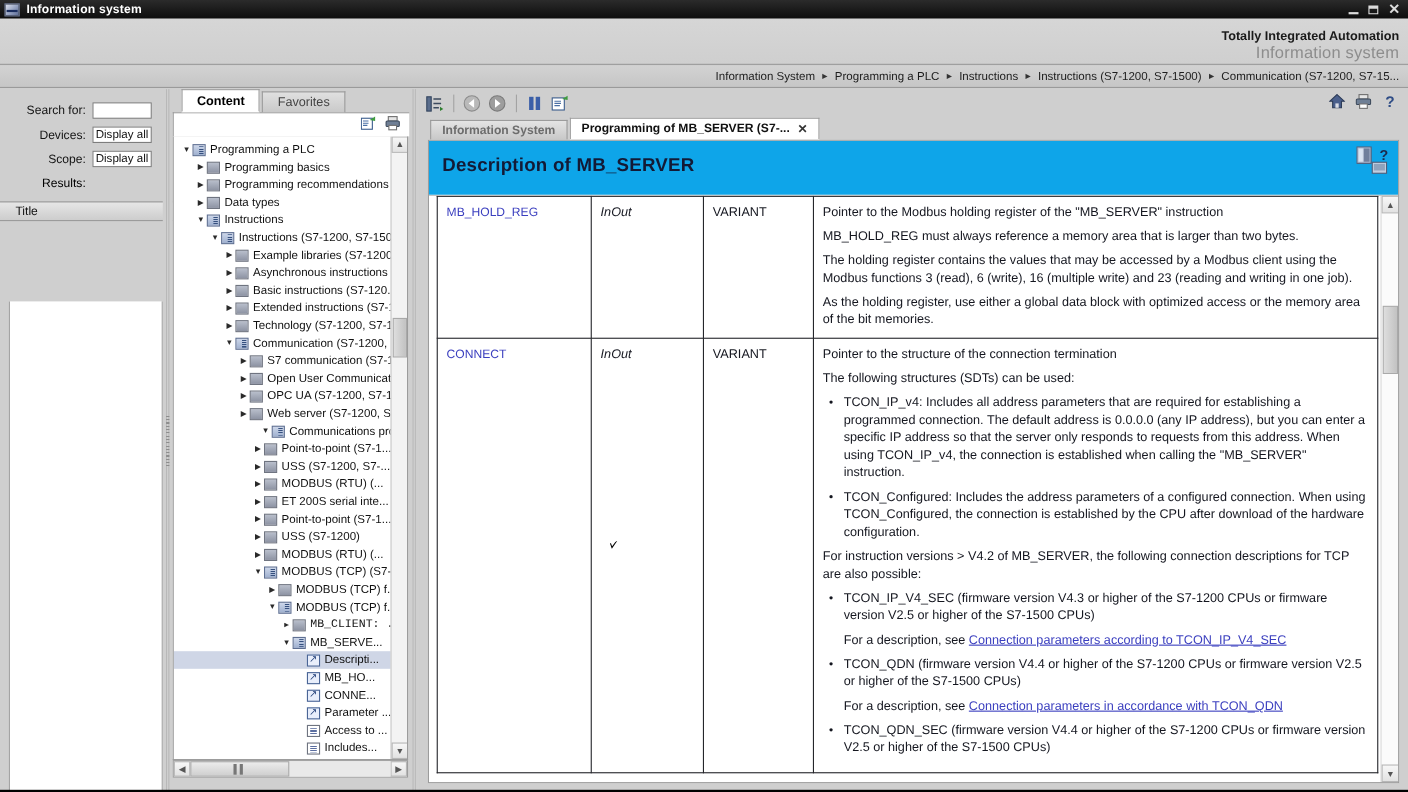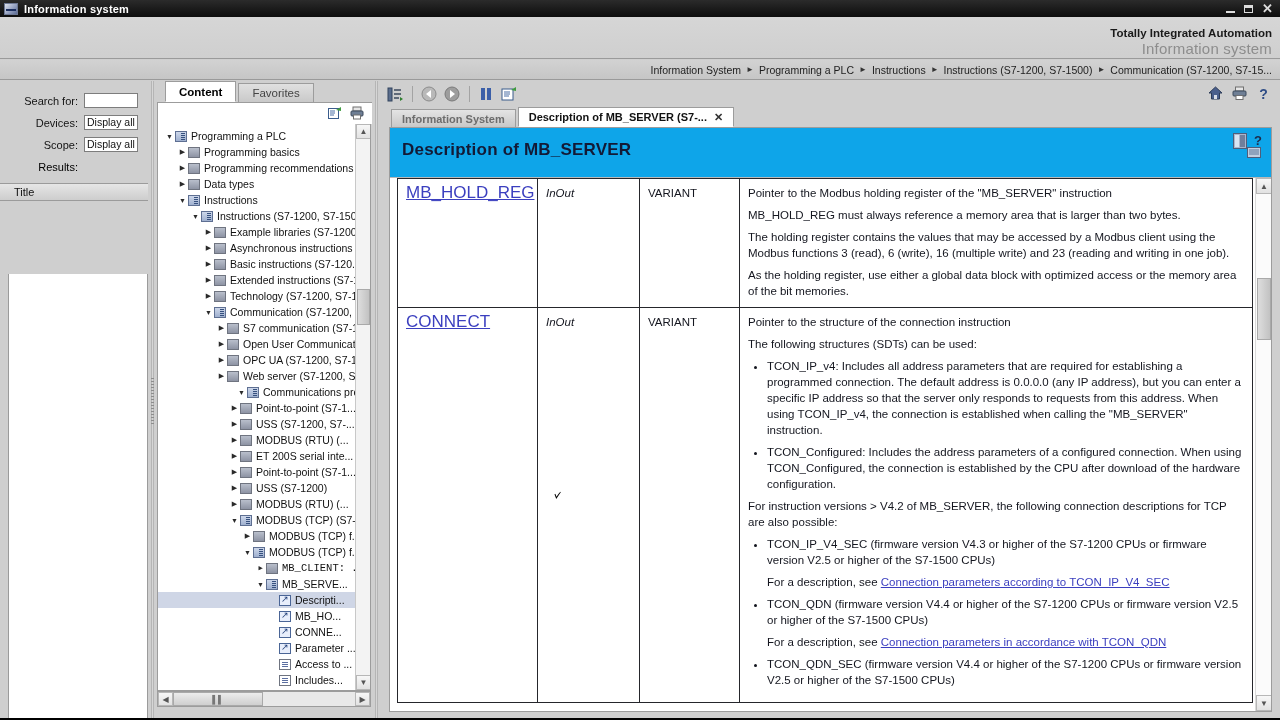--- a/index.html
+++ b/index.html
@@ -256,21 +256,21 @@
     border-collapse: collapse; width: 856px; margin-left: 7px; table-layout: fixed;
   }
   table.ptable td {
     border: 1px solid #25262b; vertical-align: top;
     padding: 6px 8px 8px 8px; font-size: 11.5px; color:#14161f; line-height: 16px;
   }
   td.c1 { width: 140px; }
   td.c2 { width: 102px; font-style: italic; }
   td.c3 { width: 100px; }
   td.c4 { }
-  .plink { color:#3b3fbf; text-decoration: underline; font-size:17px;}
+  .plink { color:#3b3fbf; font-size:11px;}
   .ilink { color:#3b3fbf; text-decoration: underline; }
   .p { margin: 0 0 6px 0; }
   .p:last-child { margin-bottom: 0; }
   ul.bul { margin: 2px 0 6px 0; padding-left: 19px; }
   ul.bul li { margin-bottom: 6px; }
   ul.bul li .sub { margin-top: 6px; }
   .topcell-text { padding-left: 14px; }
 
   .cursor {
     position: absolute; left: 555px; top: 492px;
@@ -638,21 +638,21 @@
           </svg>
         </span>
       </span>
     </div>
 
     <div class="doc-tabs">
       <div class="dtab">
         <span>Information System</span>
       </div>
       <div class="dtab active">
-        <span>Description of MB_SERVER (S7-...</span>
+        <span>Programming of MB_SERVER (S7-...</span>
         <span class="x">✕</span>
       </div>
     </div>
 
     <div class="doc-area">
       <div class="doc-head">
         <div class="doc-title">Description of MB_SERVER</div>
         <div class="doc-badge">
           <svg width="30" height="26" viewBox="0 0 30 26">
             <rect x="0.5" y="0.5" width="13" height="15" fill="#aab6cc" stroke="#4f5d7a"></rect>
@@ -685,21 +685,21 @@
               </td>
             </tr>
 
             <tr>
               <td class="c1">
                 <span class="plink">CONNECT</span>
               </td>
               <td class="c2">InOut</td>
               <td class="c3">VARIANT</td>
               <td class="c4">
-                <div class="p">Pointer to the structure of the connection instruction</div>
+                <div class="p">Pointer to the structure of the connection termination</div>
                 <div class="p">The following structures (SDTs) can be used:</div>
                 <ul class="bul">
                   <li>TCON_IP_v4: Includes all address parameters that are required for establishing a programmed connection. The default address is 0.0.0.0 (any IP address), but you can enter a specific IP address so that the server only responds to requests from this address. When using TCON_IP_v4, the connection is established when calling the "MB_SERVER" instruction.</li>
                   <li>TCON_Configured: Includes the address parameters of a configured connection. When using TCON_Configured, the connection is established by the CPU after download of the hardware configuration.</li>
                 </ul>
                 <div class="p">For instruction versions &gt; V4.2 of MB_SERVER, the following connection descriptions for TCP are also possible:</div>
                 <ul class="bul">
                   <li>
                     <span>TCON_IP_V4_SEC (firmware version V4.3 or higher of the S7-1200 CPUs or firmware version V2.5 or higher of the S7-1500 CPUs)</span>
                     <div class="sub">

